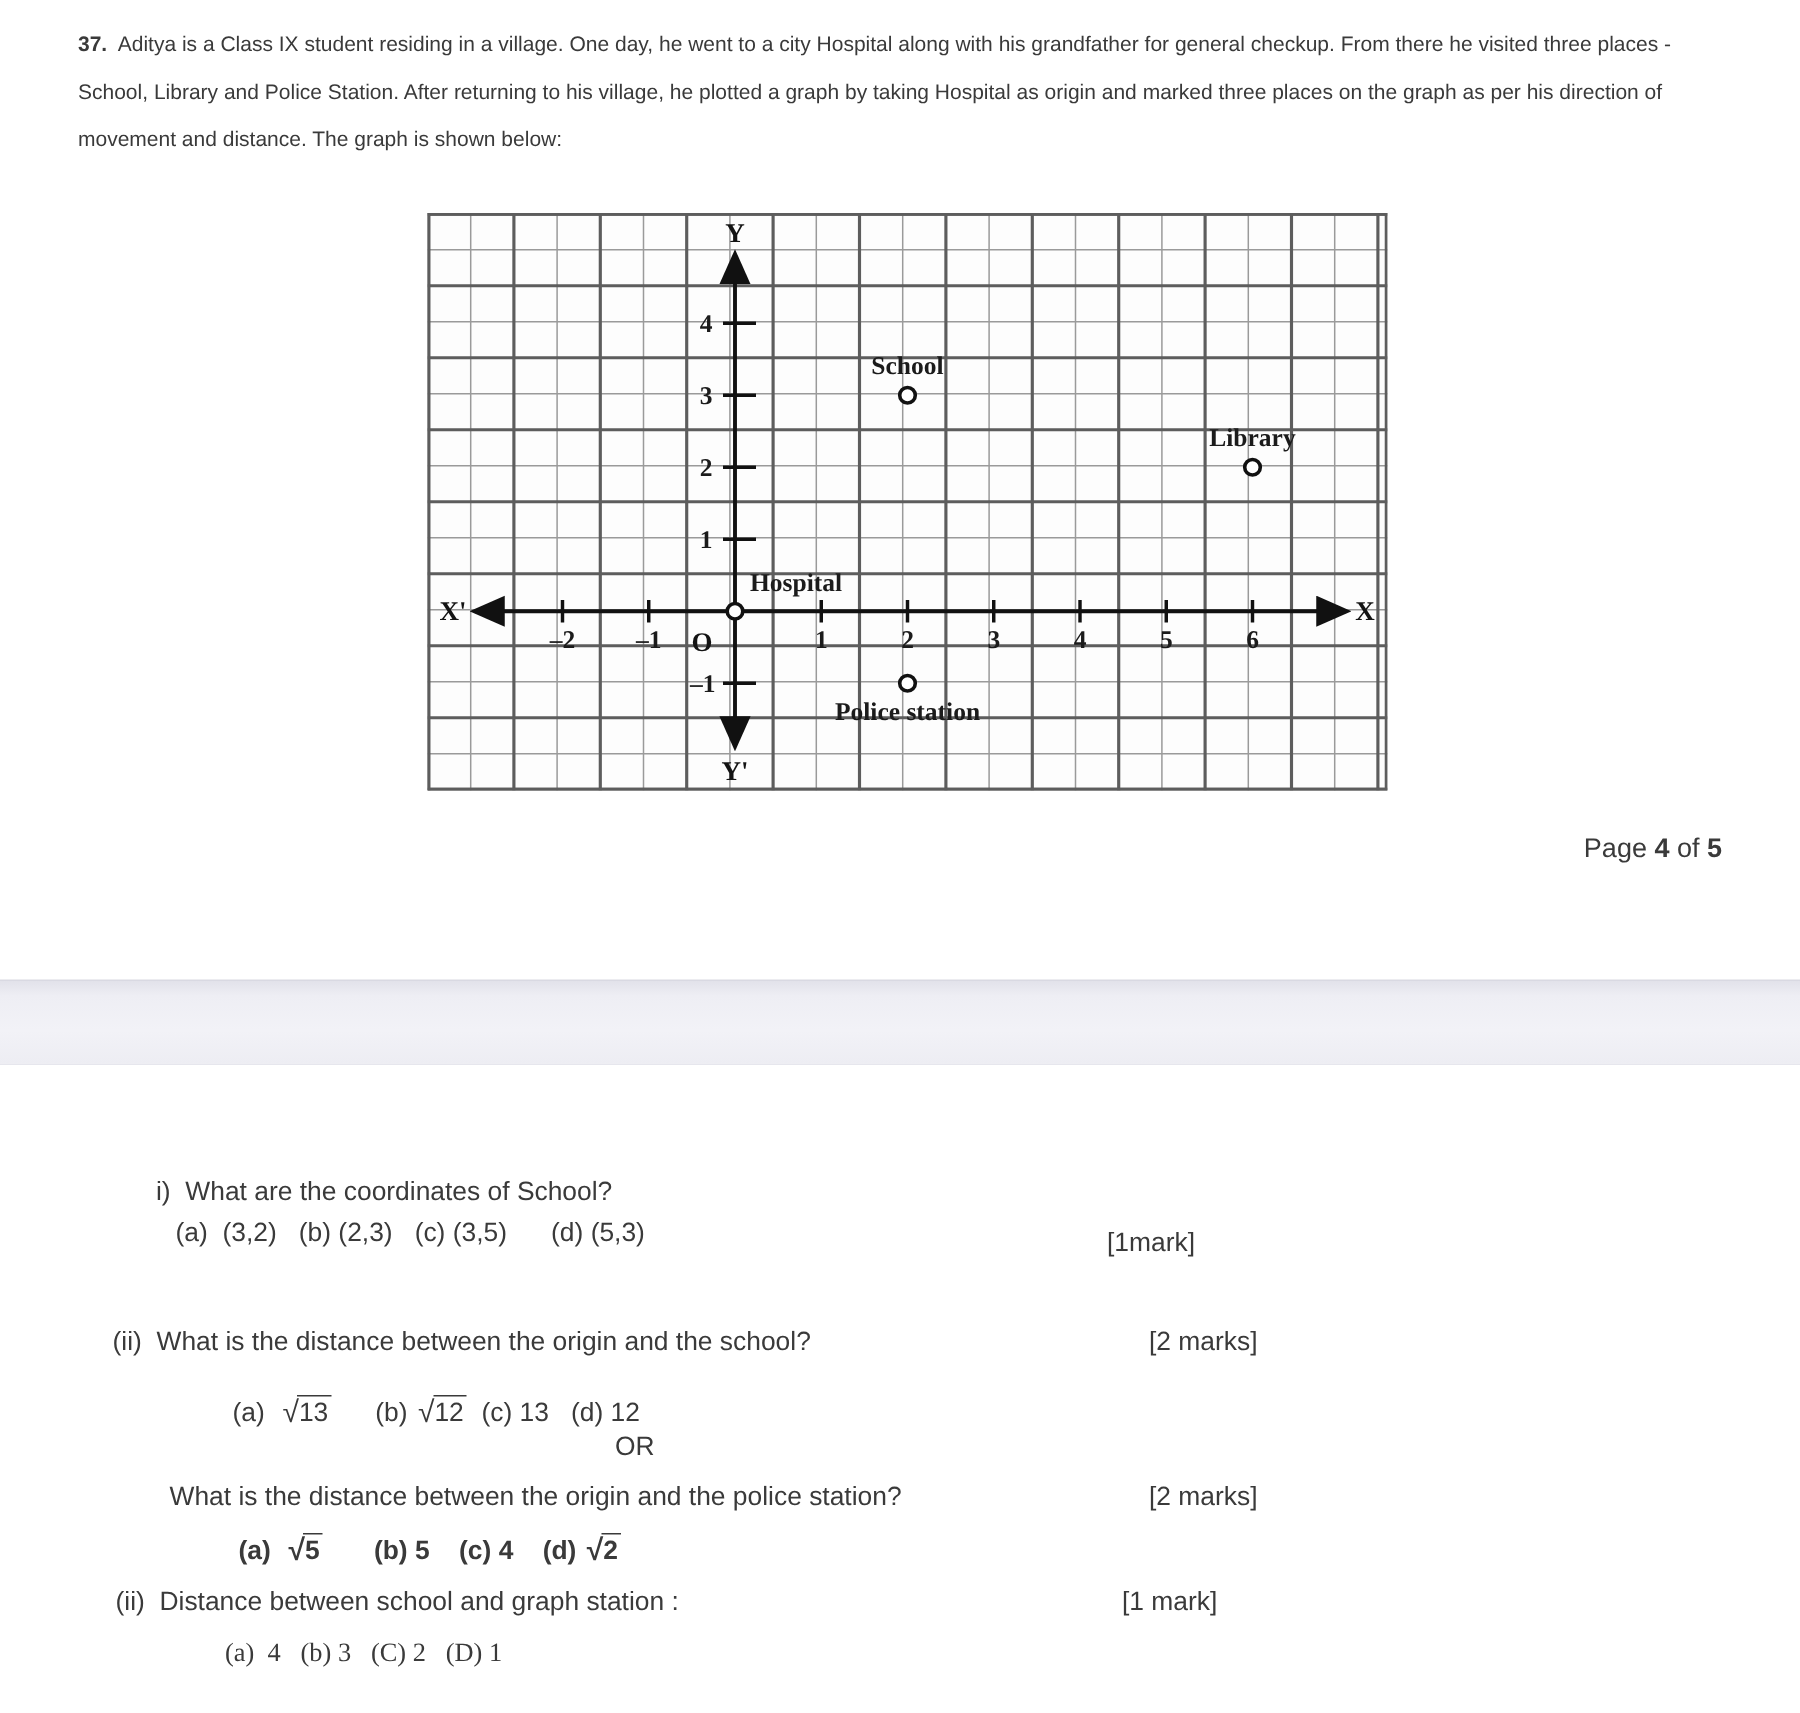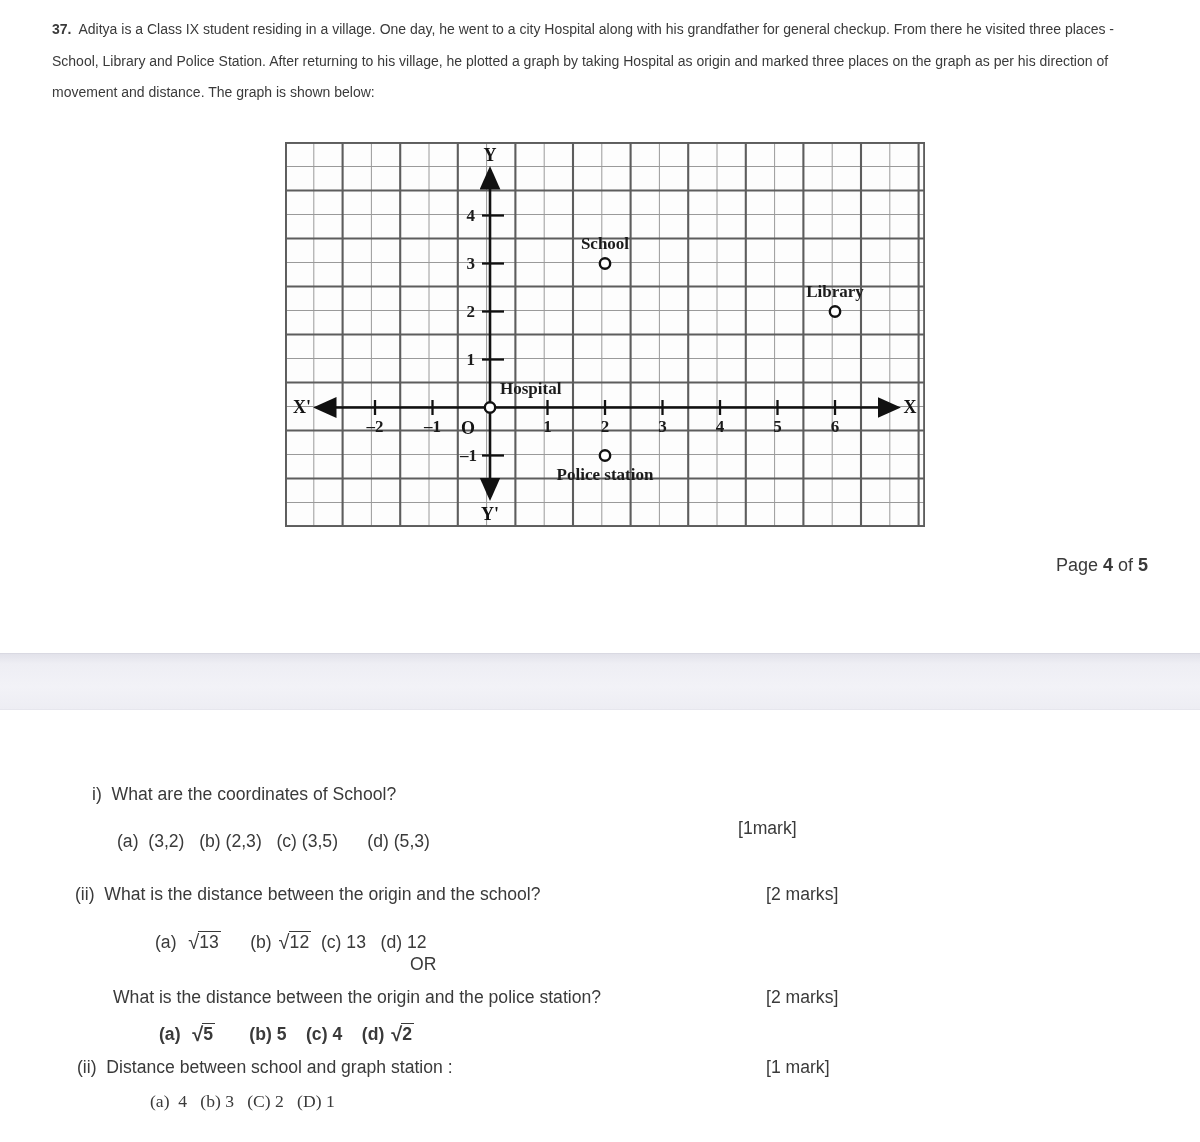--- a/index.html
+++ b/index.html
@@ -254,25 +254,25 @@
     <rect x="0.8" y="0.8" width="638.4" height="383.4" fill="none" stroke="#5d5d5d" stroke-width="2.1"></rect>
   </svg>
 </div>
 
 <div class="page-footer"><span>Page </span><b>4</b><span> of </span><b>5</b></div>
 
 <div class="band"></div>
 
 <div class="questions">
 
-  <div class="qrow" style="left:92px; top:76px;">
+  <div class="qrow" style="left:104px; top:76px;">
     <span>i)</span>
     &nbsp;<span>What are the coordinates of School?</span>
   </div>
-  <div class="qrow" style="left:117px; top:123px;">
+  <div class="qrow" style="left:117px; top:103px;">
     <span>(a)</span>&nbsp;
     <span>(3,2)</span>
     &nbsp;&nbsp;<span>(b)</span>
     <span>(2,3)</span>
     &nbsp;&nbsp;<span>(c)</span>
     <span>(3,5)</span>
     &nbsp;&nbsp;&nbsp;&nbsp;&nbsp;<span>(d)</span>
     <span>(5,3)</span>
   </div>
   <div class="marks" style="left:738px; top:110px;">[1mark]</div>
@@ -307,21 +307,21 @@
     &nbsp;&nbsp;&nbsp;<span>(c)</span>
     <span>4</span>
     &nbsp;&nbsp;&nbsp;<span>(d)</span>
     <span class="sqrt"><span class="radix">√</span><span class="radicand">2</span></span>
   </div>
 
   <div class="qrow" style="left:77px; top:349px;">
     <span>(ii)</span>
     &nbsp;<span>Distance between school and graph station :</span>
   </div>
-  <div class="marks" style="left:766px; top:349px;">[1 mark]</div>
+  <div class="marks" style="left:748px; top:349px;">[1 mark]</div>
 
   <div class="qrow" style="left:150px; top:383px;font-family:Liberation Serif, serif;">
     <span>(a)</span>&nbsp;
     <span>4</span>
     &nbsp;&nbsp;<span>(b)</span>
     <span>3</span>
     &nbsp;&nbsp;<span>(C)</span>
     <span>2</span>
     &nbsp;&nbsp;<span>(D)</span>
     <span>1</span>

